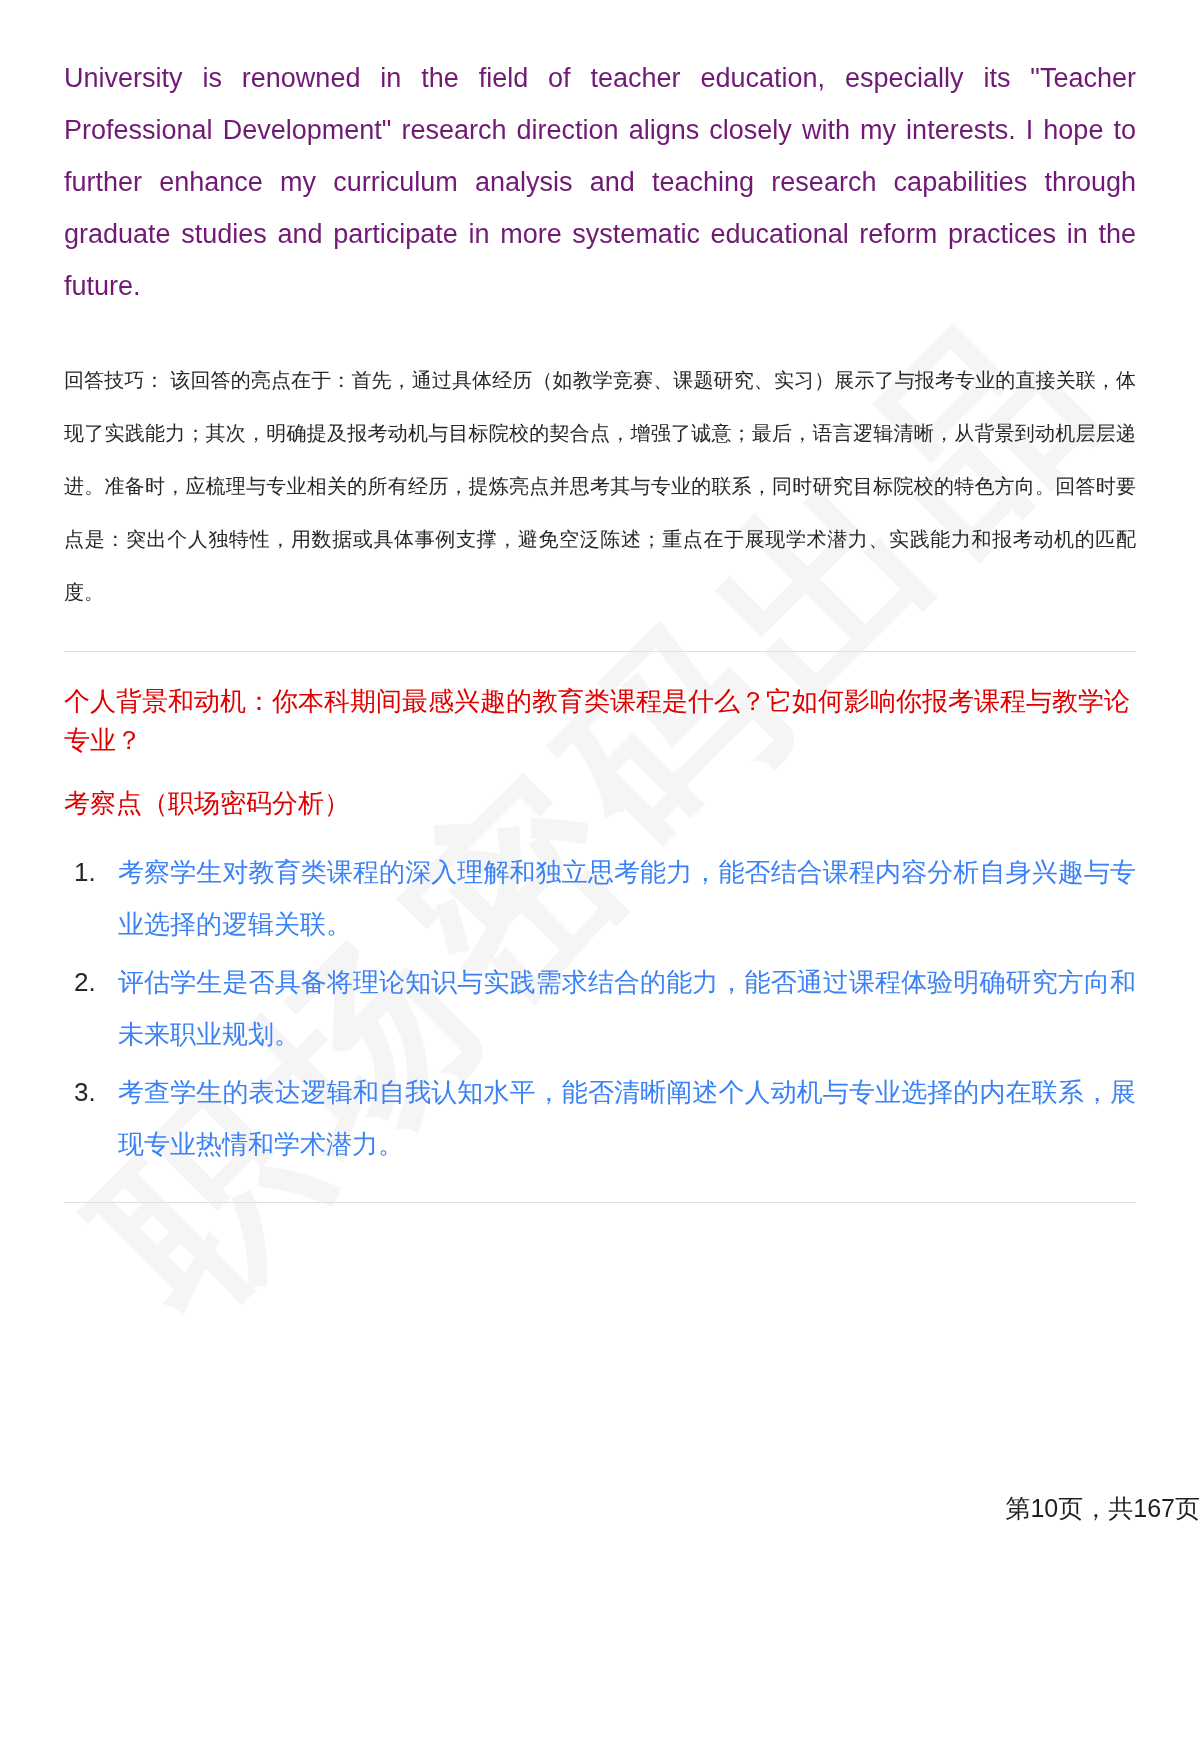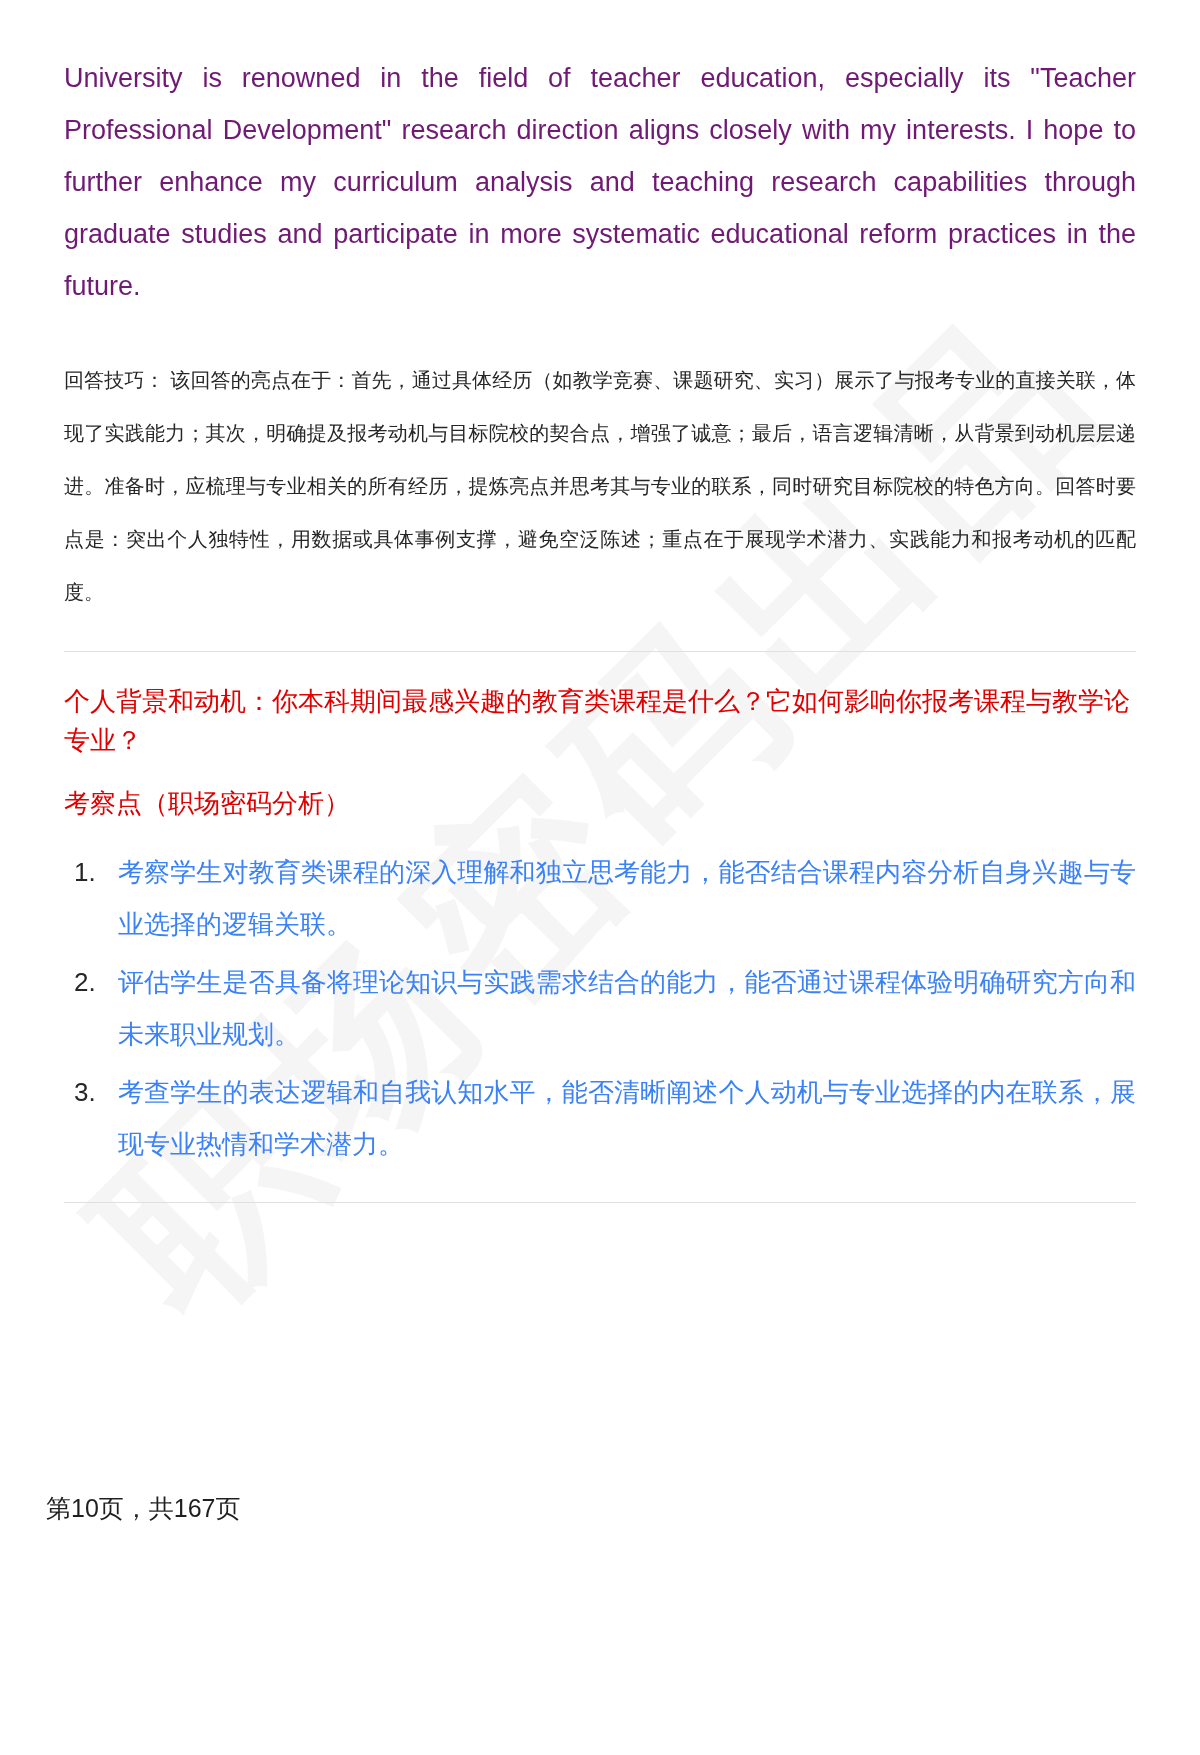--- a/index.html
+++ b/index.html
@@ -81,25 +81,24 @@
     color: #262626;
   }
   .answer {
     line-height: 55px;
   }
   .footer {
     position: absolute;
     left: 0;
     right: 0;
     top: 1492px;
-    text-align: left;
+    text-align: right;
     font-size: 25px;
     color: #1f1f1f;
     z-index: 1;
-    padding-left: 46px;
   }
   .watermark {
     position: absolute;
     left: 50%;
     top: 810px;
     transform: translate(-50%, -50%) rotate(-45deg);
     font-size: 200px;
     font-weight: 900;
     letter-spacing: 18px;
     white-space: nowrap;

